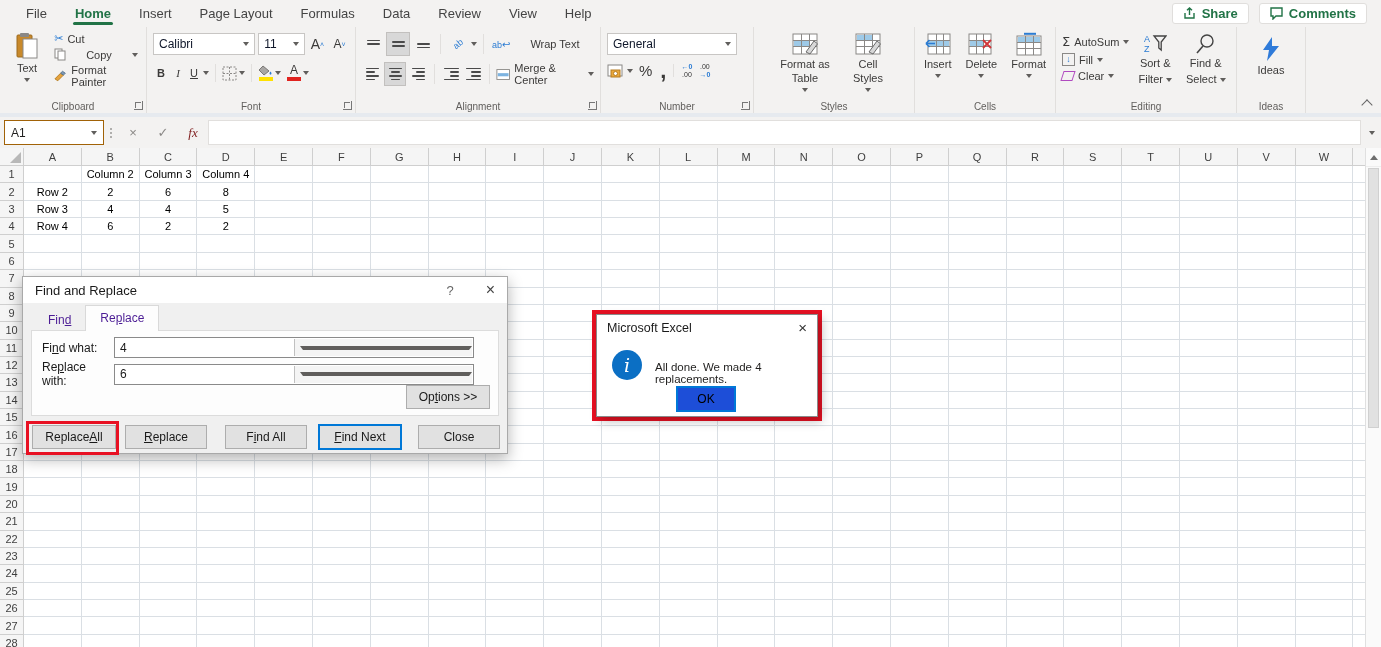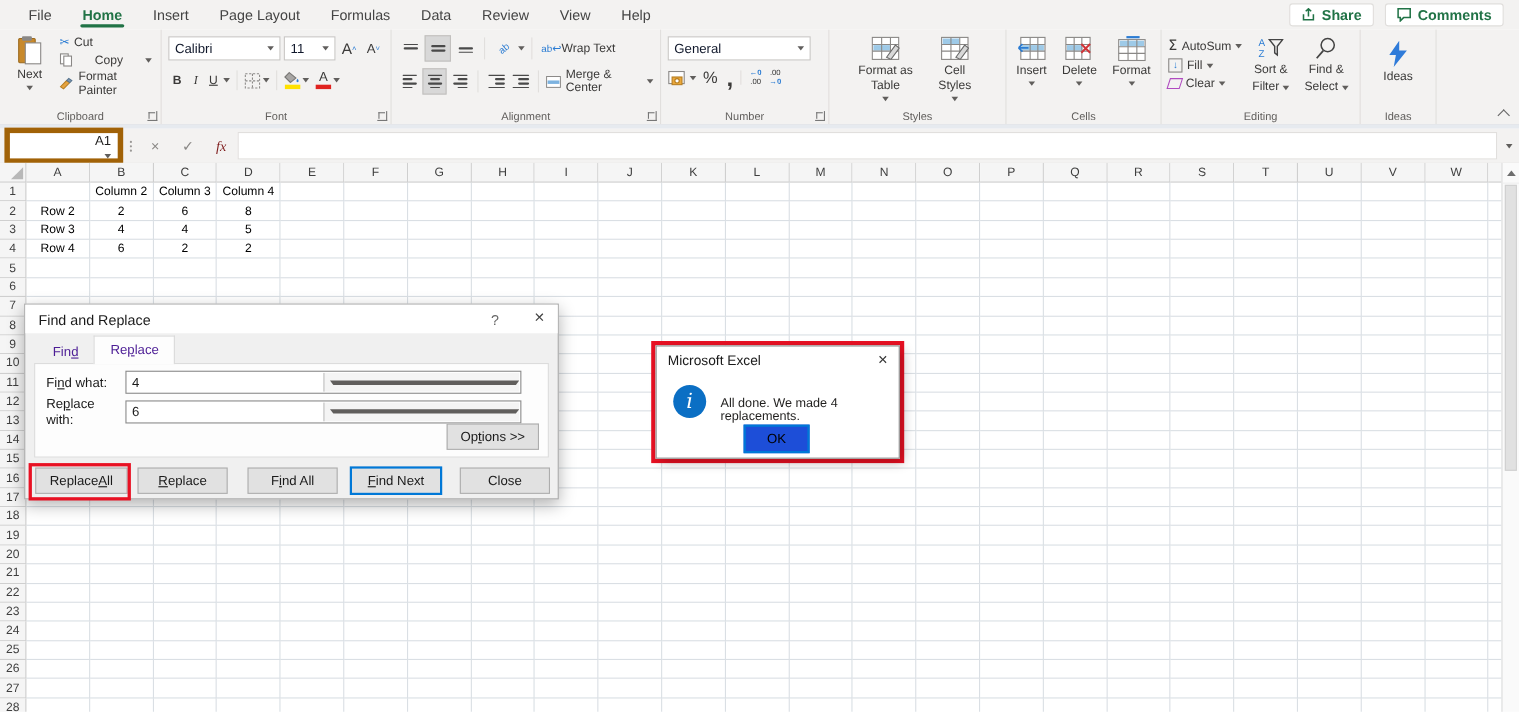--- a/index.html
+++ b/index.html
@@ -41,22 +41,22 @@
   .vdiv{width:1px;background:#e1dfdd;align-self:stretch;margin:2px 4px;}
   .ico-txt{font-family:"DejaVu Sans",sans-serif;}
   .twoline{font-size:7px;line-height:1.1;text-align:center;color:#333;}
   .twoline .bl{color:#2b7cd3;font-weight:700;}
   .collapse{position:absolute;right:10px;bottom:4px;width:7px;height:7px;border-left:1.6px solid #666;
             border-top:1.6px solid #666;transform:rotate(45deg);}
   
   .gapstrip{position:absolute;top:113px;left:0;right:0;height:4px;background:#e6eaef;}
   .fbar{position:absolute;top:117px;left:0;right:0;height:31px;background:#f3f2f1;
         border-bottom:1px solid #d4d2d0;display:flex;align-items:center;}
-  .namebox{width:86px;height:23px;background:#fff;border:5px solid #a16207;margin-left:4px;
-           display:flex;align-items:flex-end;justify-content:space-between;padding:0 6px;font-size:12px;color:#201f1e;flex-direction:column;}
+  .namebox{width:86px;height:23px;background:#fff;border:1px solid #a16207;margin-left:4px;
+           display:flex;align-items:center;justify-content:space-between;padding:0 6px;font-size:12px;color:#201f1e;}
   .fbtn{width:30px;height:23px;display:flex;align-items:center;justify-content:center;
         color:#8a8886;font-size:13px;}
   .dots{display:flex;flex-direction:column;gap:2px;margin:0 6px;}
   .dots i{width:2px;height:2px;background:#9a9896;border-radius:50%;}
   .finput{flex:1;height:23px;background:#fff;border:1px solid #e1dfdd;margin-right:2px;}
   .fchv{width:18px;display:flex;justify-content:center;}
   
   #grid{position:absolute;top:148px;left:0;width:1366px;height:499px;display:grid;
         grid-template-columns:24px repeat(23,57.8px) 1fr;grid-auto-rows:17.36px;
         grid-template-rows:18px;background:#fff;overflow:hidden;}
@@ -138,21 +138,21 @@
 
 <div class="ribbon">
 
   <div class="rgroup" style="width:134px">
     <div class="bigbtn" style="width:34px">
       <svg width="24" height="28" viewBox="0 0 24 28">
           <rect x="2" y="3" width="15" height="22" rx="1" fill="#c8892b" stroke="#9c6a1e"></rect>
           <rect x="5" y="1" width="9" height="4" rx="1" fill="#8a8886"></rect>
           <rect x="8" y="7" width="14" height="19" fill="#fff" stroke="#8a8886"></rect>
         </svg>
-      <span>Next</span>
+      <span>Text</span>
       <span class="chv"></span>
     </div>
     <div class="col" style="gap:3px;margin-left:6px;margin-top:2px">
       <div class="row" style="gap:4px">
         <span class="ico-txt" style="color:#2b7cd3">✂</span>
         <span>Cut</span>
       </div>
       <div class="row" style="gap:20px">
         <svg width="12" height="13" viewBox="0 0 12 13">
             <rect x="1" y="1" width="7" height="9" fill="#fff" stroke="#8a8886"></rect>
@@ -235,21 +235,21 @@
           <span class="albars al-c" style="justify-content:flex-end">
             <b style="width:13px;opacity:0"></b>
             <b style="width:13px"></b>
             <b style="width:13px"></b>
           </span>
         </span>
       <span class="vdiv"></span>
       <span class="sq" style="transform:rotate(-40deg);font-size:9px;color:#2b7cd3">ab</span>
       <span class="chv"></span>
       <span class="vdiv"></span>
-      <div class="row" style="gap:0;margin-left:2px">
+      <div class="row" style="gap:20px;margin-left:2px">
         <span style="font-size:9px;color:#2b7cd3">ab<span style="font-size:10px">↩</span></span>
         <span>Wrap Text</span>
       </div>
     </div>
     <div class="row" style="margin-top:6px;gap:2px">
       <span class="sq">
           <span class="albars al-l">
             <b style="width:13px"></b>
             <b style="width:9px"></b>
             <b style="width:13px"></b>

